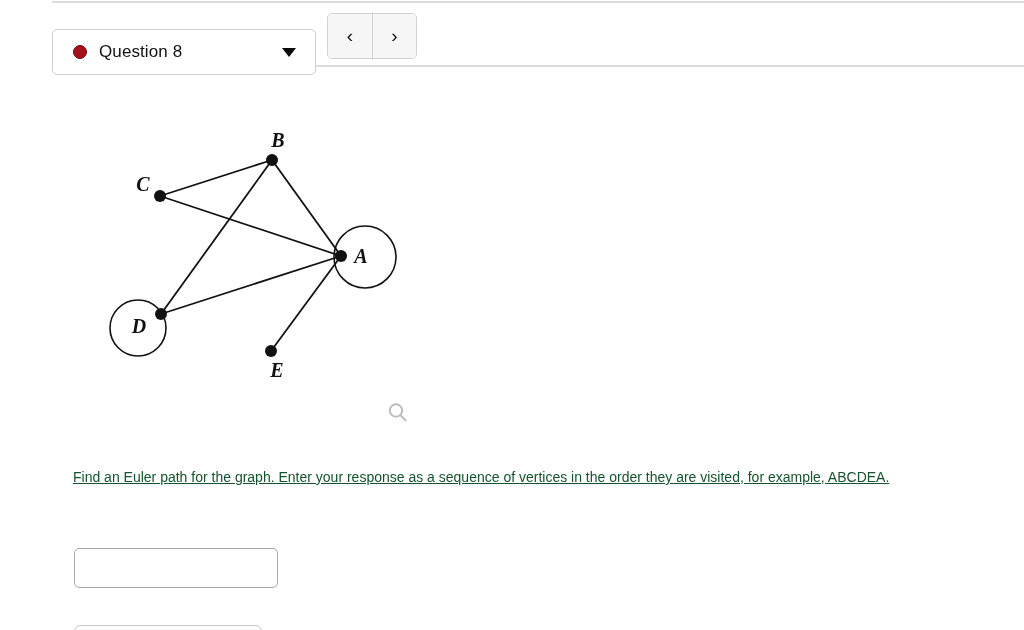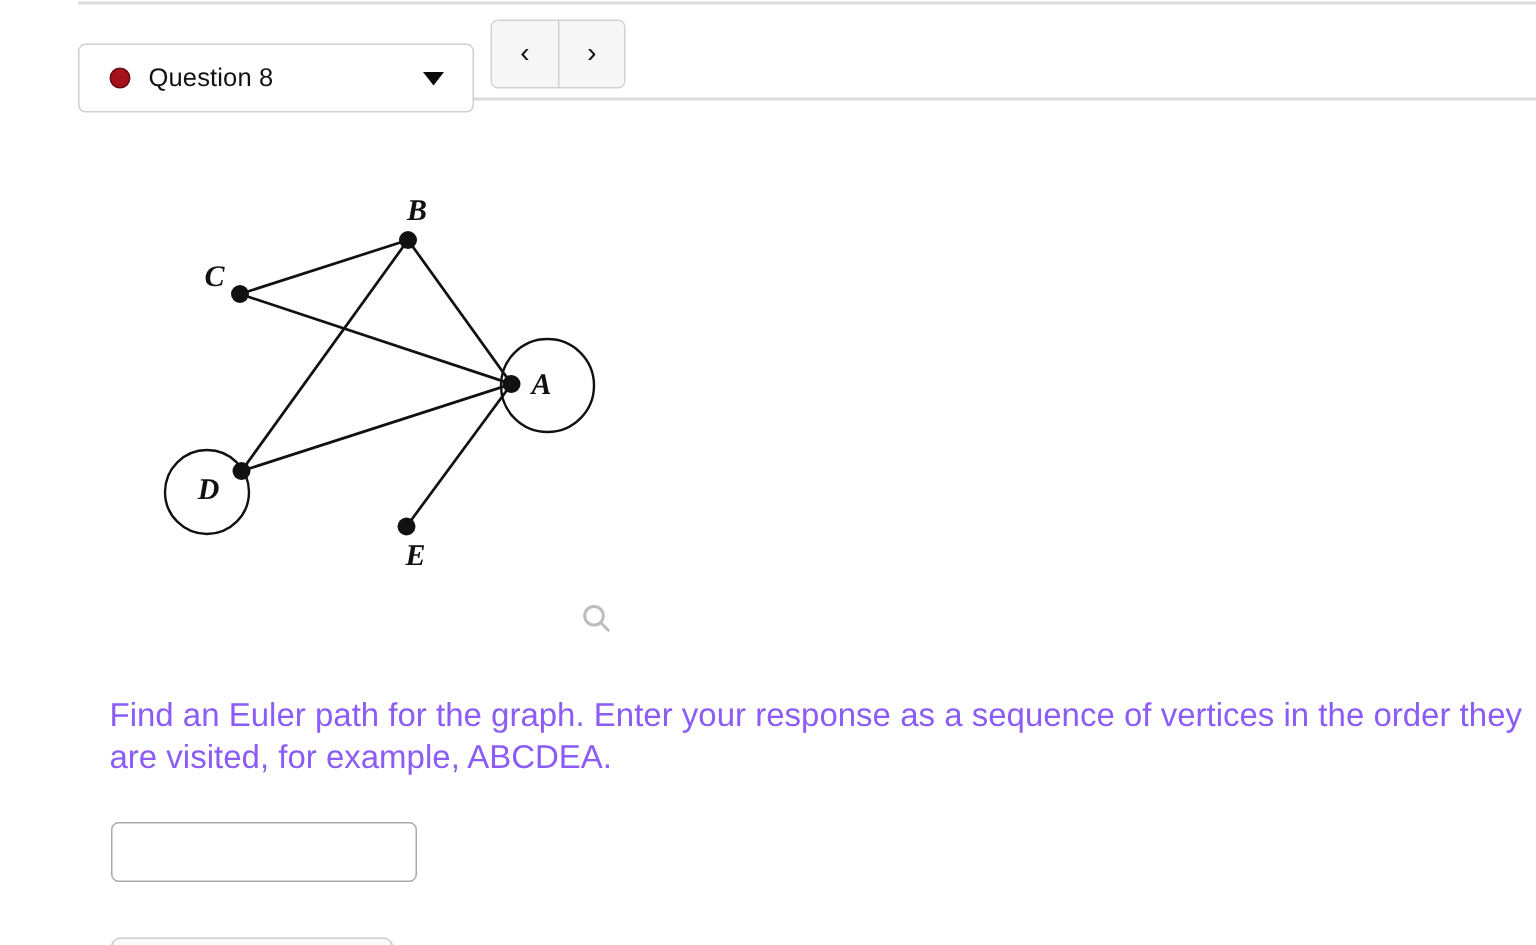--- a/index.html
+++ b/index.html
@@ -111,23 +111,24 @@
     width: 28px;
     height: 28px;
   }
 
   
   .question-text {
     position: absolute;
     left: 73px;
     top: 463px;
     width: 945px;
-    font-size: 22px;
+    font-size: 14px;
     line-height: 28px;
-    color: #8b5cf6;
+    color: #14532d;
+    text-decoration: underline;
   }
 
   
   .answer-input {
     position: absolute;
     left: 74px;
     top: 548px;
     width: 204px;
     height: 40px;
     box-sizing: border-box;

